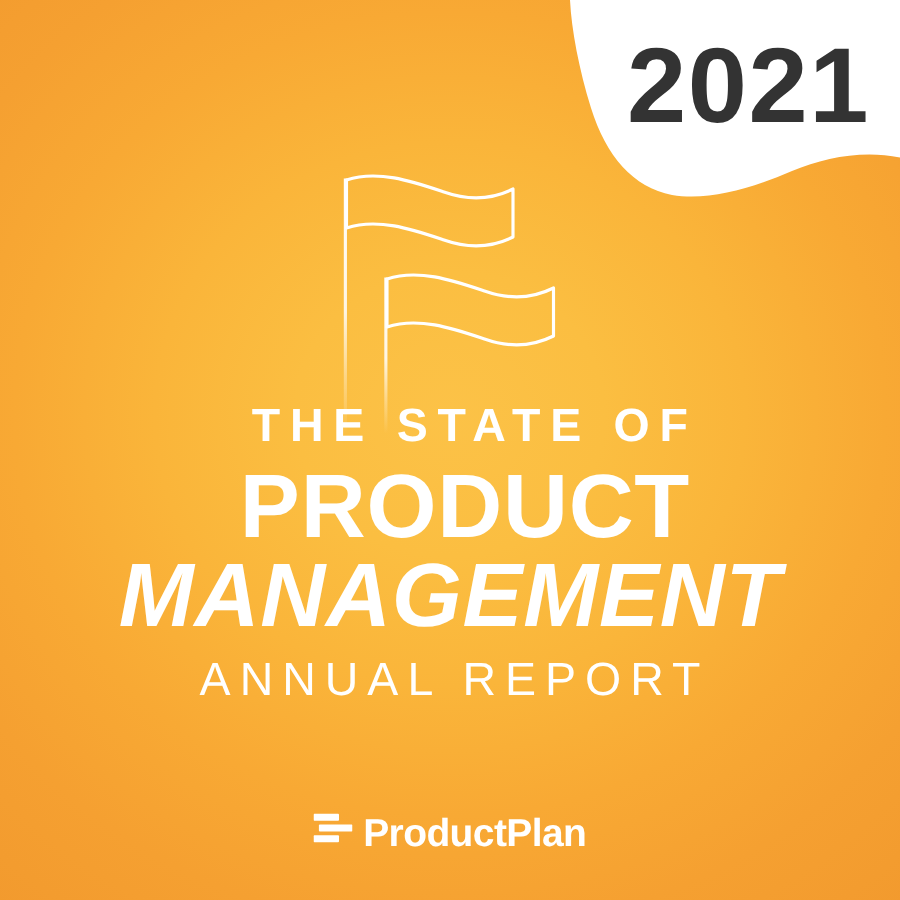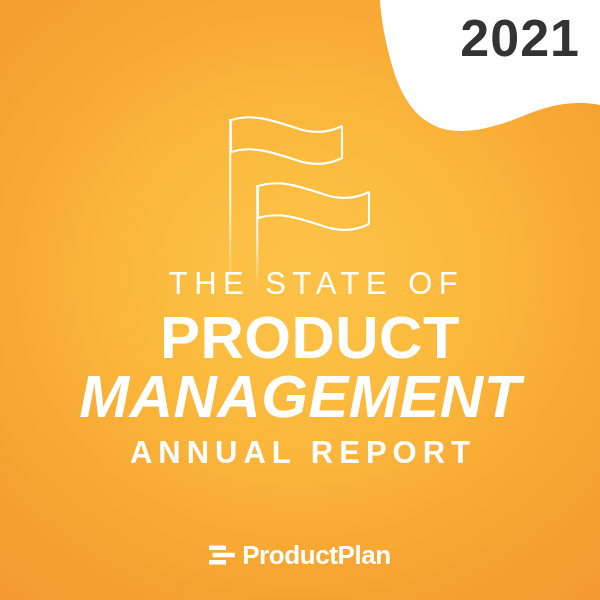--- a/index.html
+++ b/index.html
@@ -39,23 +39,23 @@
   }
   .corner-blob svg {
     display: block;
     width: 100%;
     height: 100%;
   }
 
   
   .year {
     position: absolute;
-    top: 12px;
+    top: 22px;
     right: 20px;
-    font-size: 52px;
+    font-size: 71px;
     font-weight: bold;
     letter-spacing: 1px;
     color: #333333;
     line-height: 1;
     font-family: "Liberation Sans", sans-serif;
   }
 
   
   .emblem {
     position: absolute;
@@ -76,21 +76,21 @@
   .title-block {
     position: absolute;
     left: 0;
     right: 0;
     top: 268px;
     text-align: center;
     color: #ffffff;
   }
   .eyebrow {
     font-size: 31px;
-    font-weight: 400;
+    font-weight: 700;
     letter-spacing: 6.5px;
     line-height: 1.05;
     padding-left: 6px;
     white-space: nowrap;
     margin-left: 27px;
   }
   .headline-1 {
     font-size: 60px;
     font-weight: bold;
     letter-spacing: 0.5px;
@@ -103,36 +103,36 @@
     font-size: 60px;
     font-weight: bold;
     letter-spacing: 0.5px;
     line-height: 1.02;
     margin-top: -2px;
     white-space: nowrap;
     font-style: italic;
   }
   .subline {
     font-size: 31px;
-    font-weight: 700;
+    font-weight: 400;
     letter-spacing: 6px;
     line-height: 1.05;
     margin-top: 10px;
     padding-left: 6px;
     white-space: nowrap;
   }
 
   
   .brand {
     position: absolute;
     left: 0;
     right: 0;
     bottom: 32px;
     display: flex;
-    align-items: center;
+    align-items: flex-start;
     justify-content: center;
   }
   .brand-mark {
     display: block;
     width: 26px;
     height: 20px;
     margin-right: 7px;
   }
   .brand-word {
     font-size: 26px;

